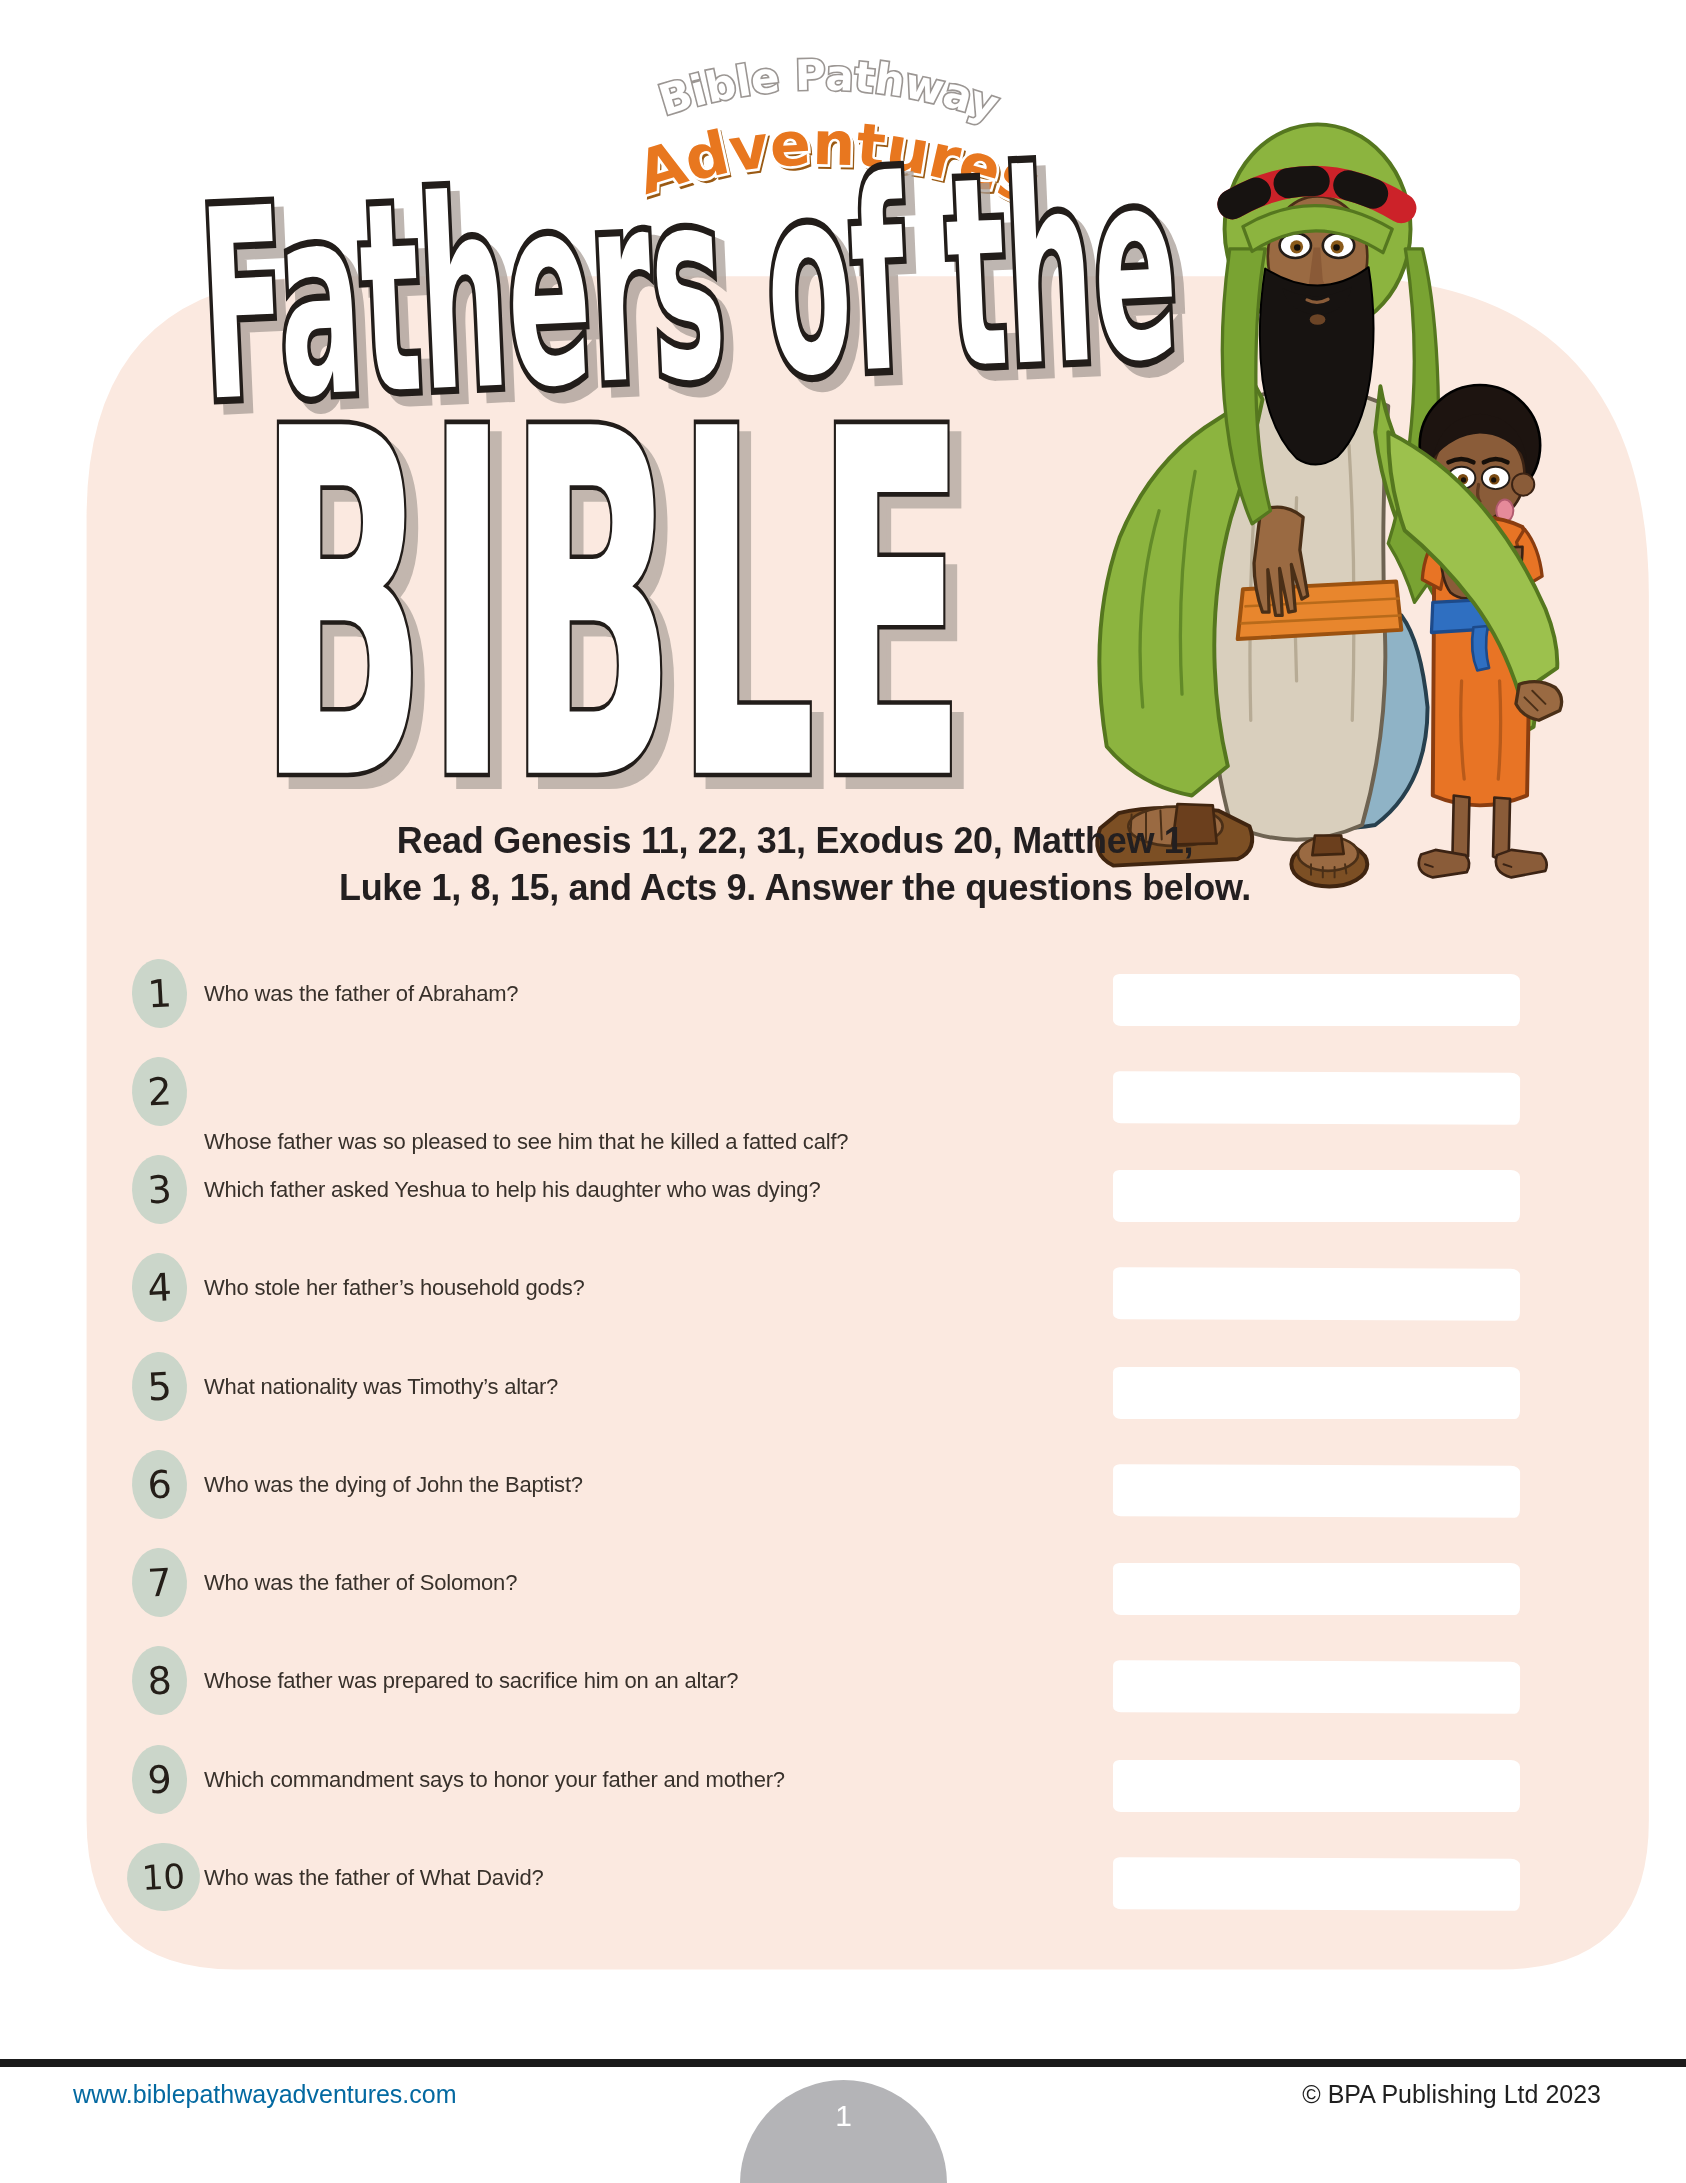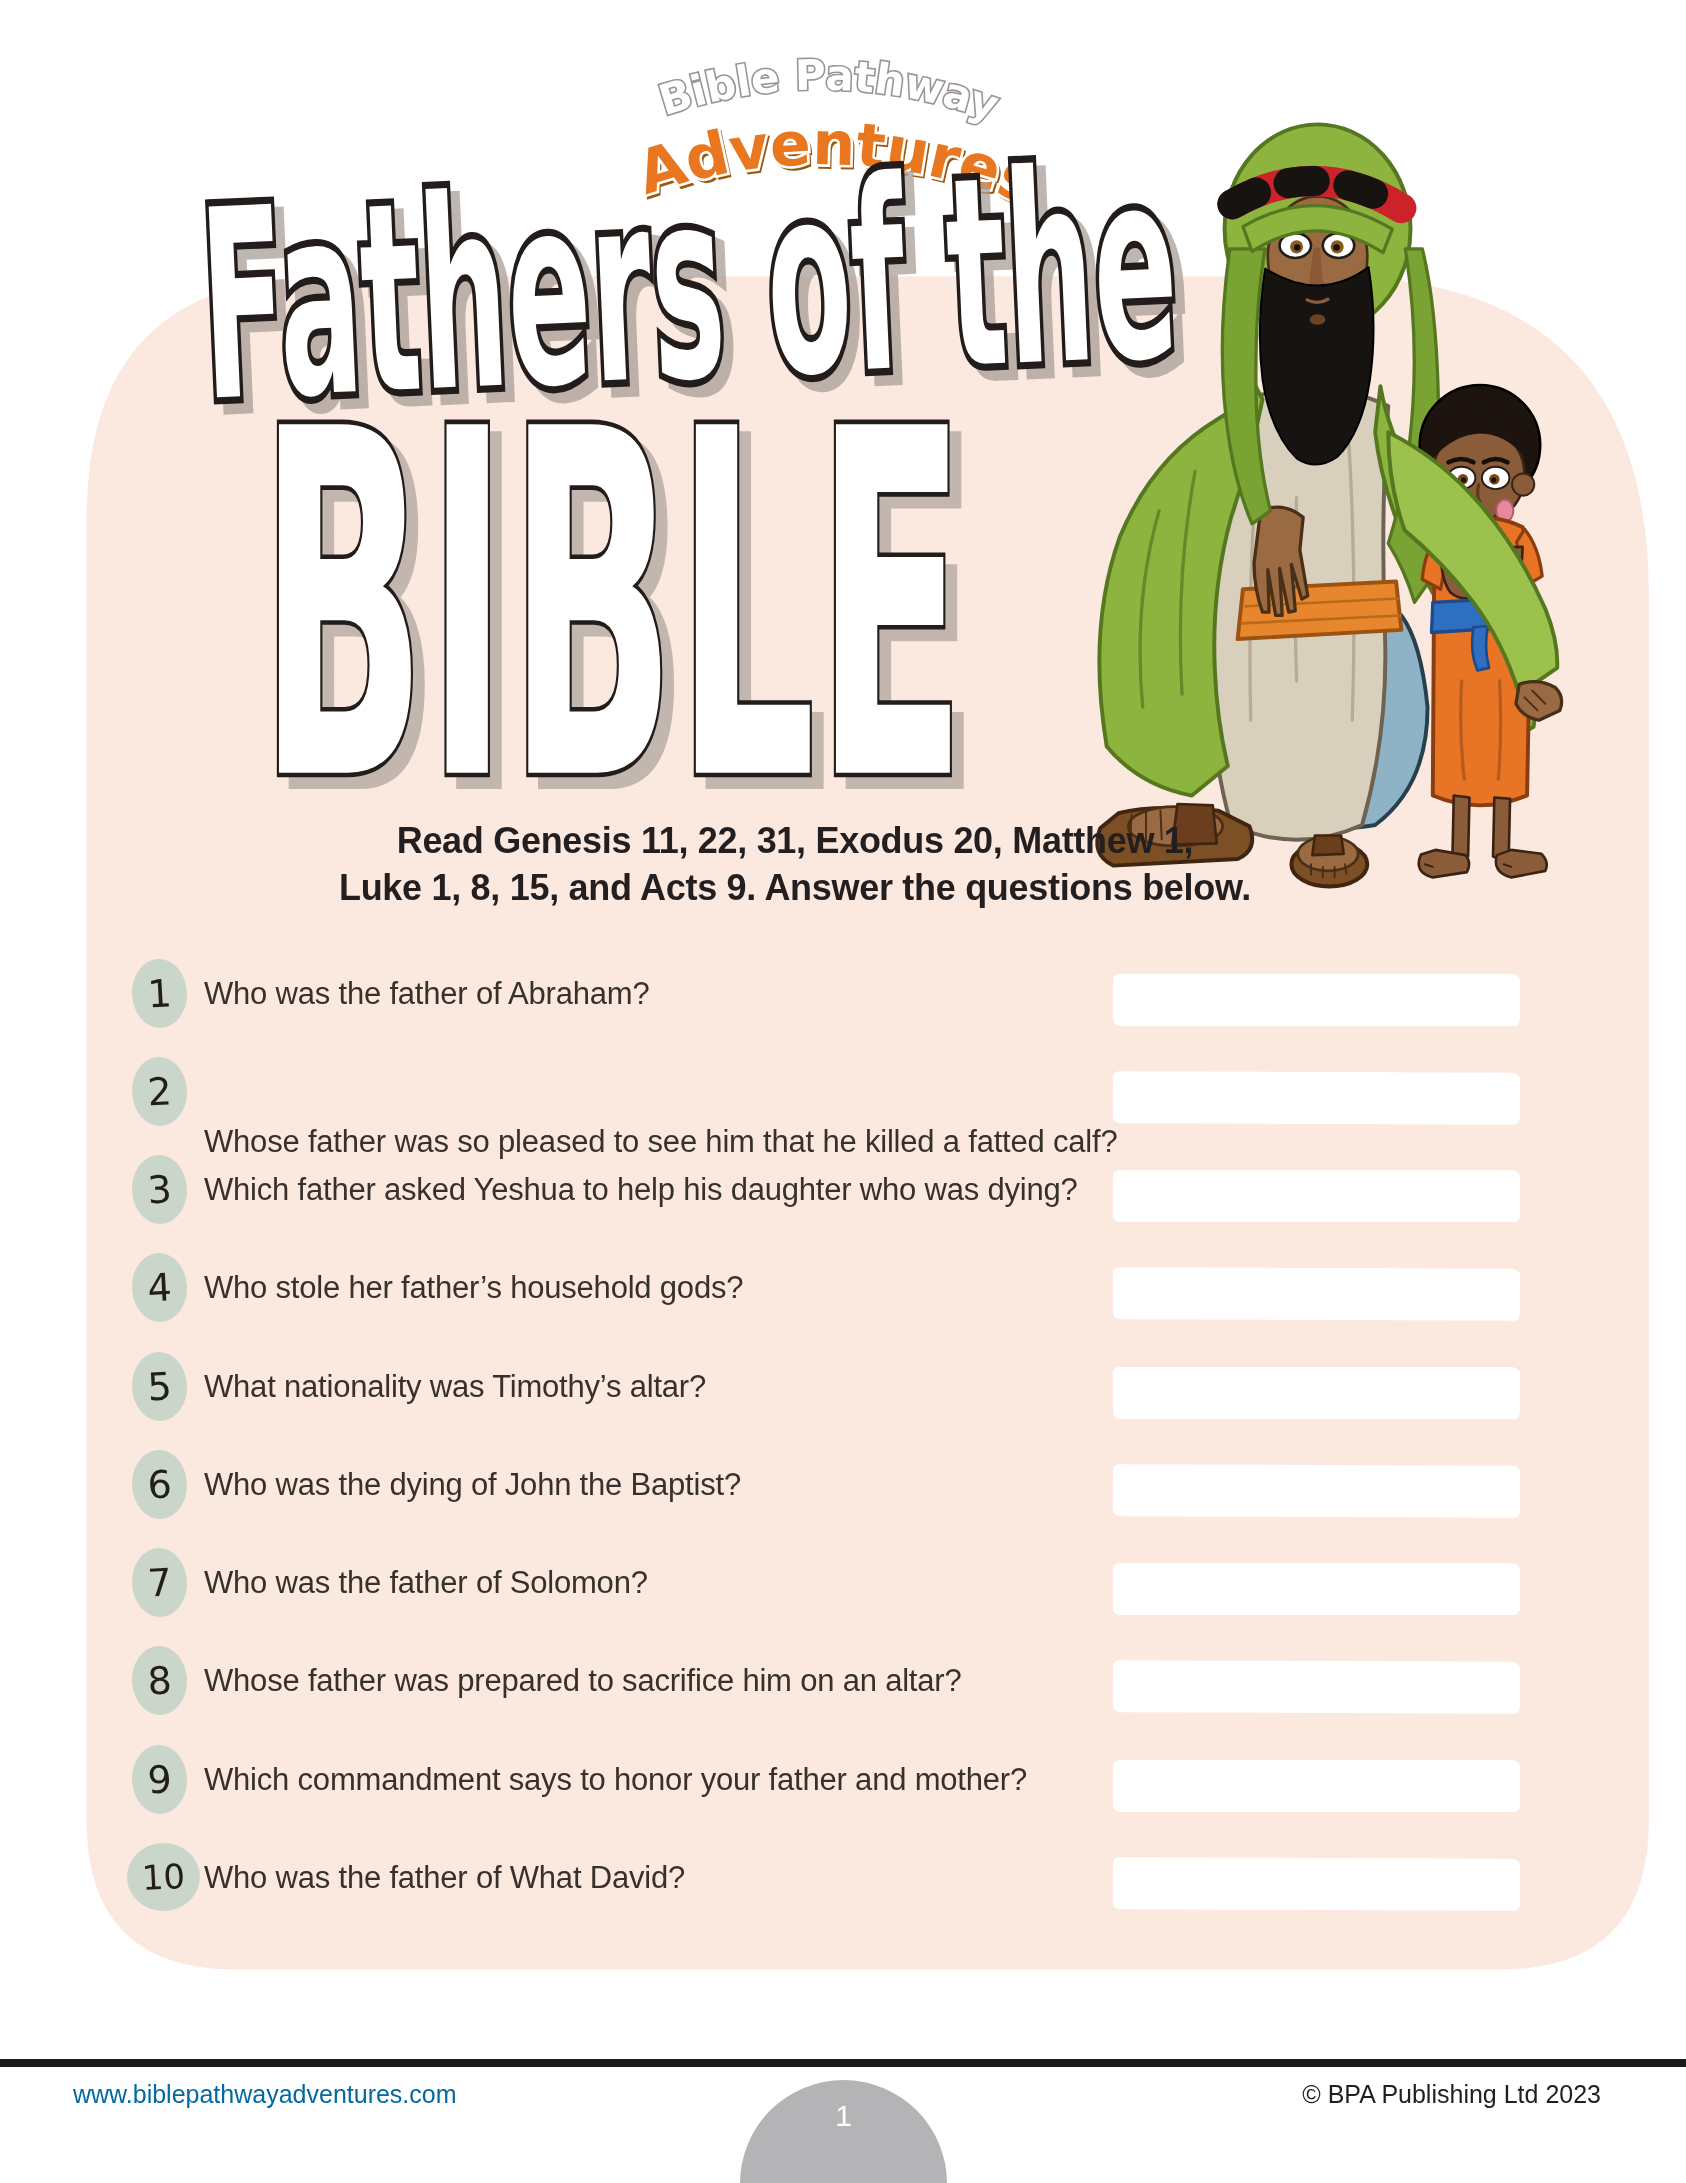--- a/index.html
+++ b/index.html
@@ -18,21 +18,21 @@
   .badge{
     position:absolute; left:132px; width:55px; height:69px;
     background:#cbd6ca; border-radius:50%;
     display:flex; align-items:center; justify-content:center;
     font-family:"DejaVu Sans",sans-serif; font-size:38px; color:#241e18;
     transform:rotate(-3deg);
   }
   .badge.wide{left:127px; width:73px; height:68px; font-size:34px;}
   .qtext{
     position:absolute; left:204px; height:35px; line-height:35px;
-    font-size:31px; color:#38312b; white-space:nowrap; letter-spacing:-0.2px;
+    font-size:22px; color:#38312b; white-space:nowrap; letter-spacing:-0.2px;
   }
   .abox{
     position:absolute; left:1113px; width:407px; height:52px; background:#ffffff;
     border-radius:6.5px 9.2px 5.2px 7.9px / 5.2px 6.5px 7.9px 5.9px;
   }
   .abox.alt{transform:rotate(0.25deg);}
   
   .footer-rule{position:absolute; left:0; top:2059px; width:1687px; height:7.9px; background:#1b1b1b;}
   .footer-left{position:absolute; left:73px; top:2080px; font-size:25px; color:#0369a1;}
   .footer-right{position:absolute; right:86px; top:2080px; font-size:25px; color:#1f1f1f;}

